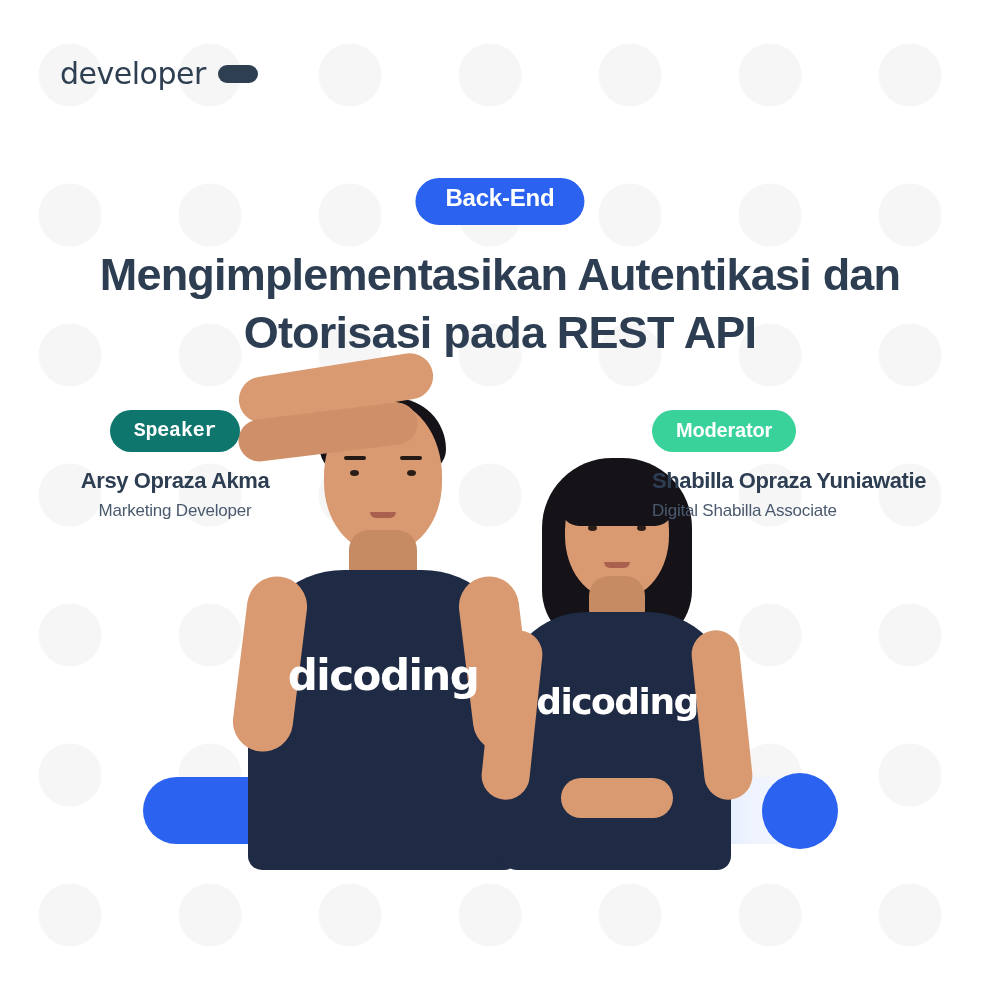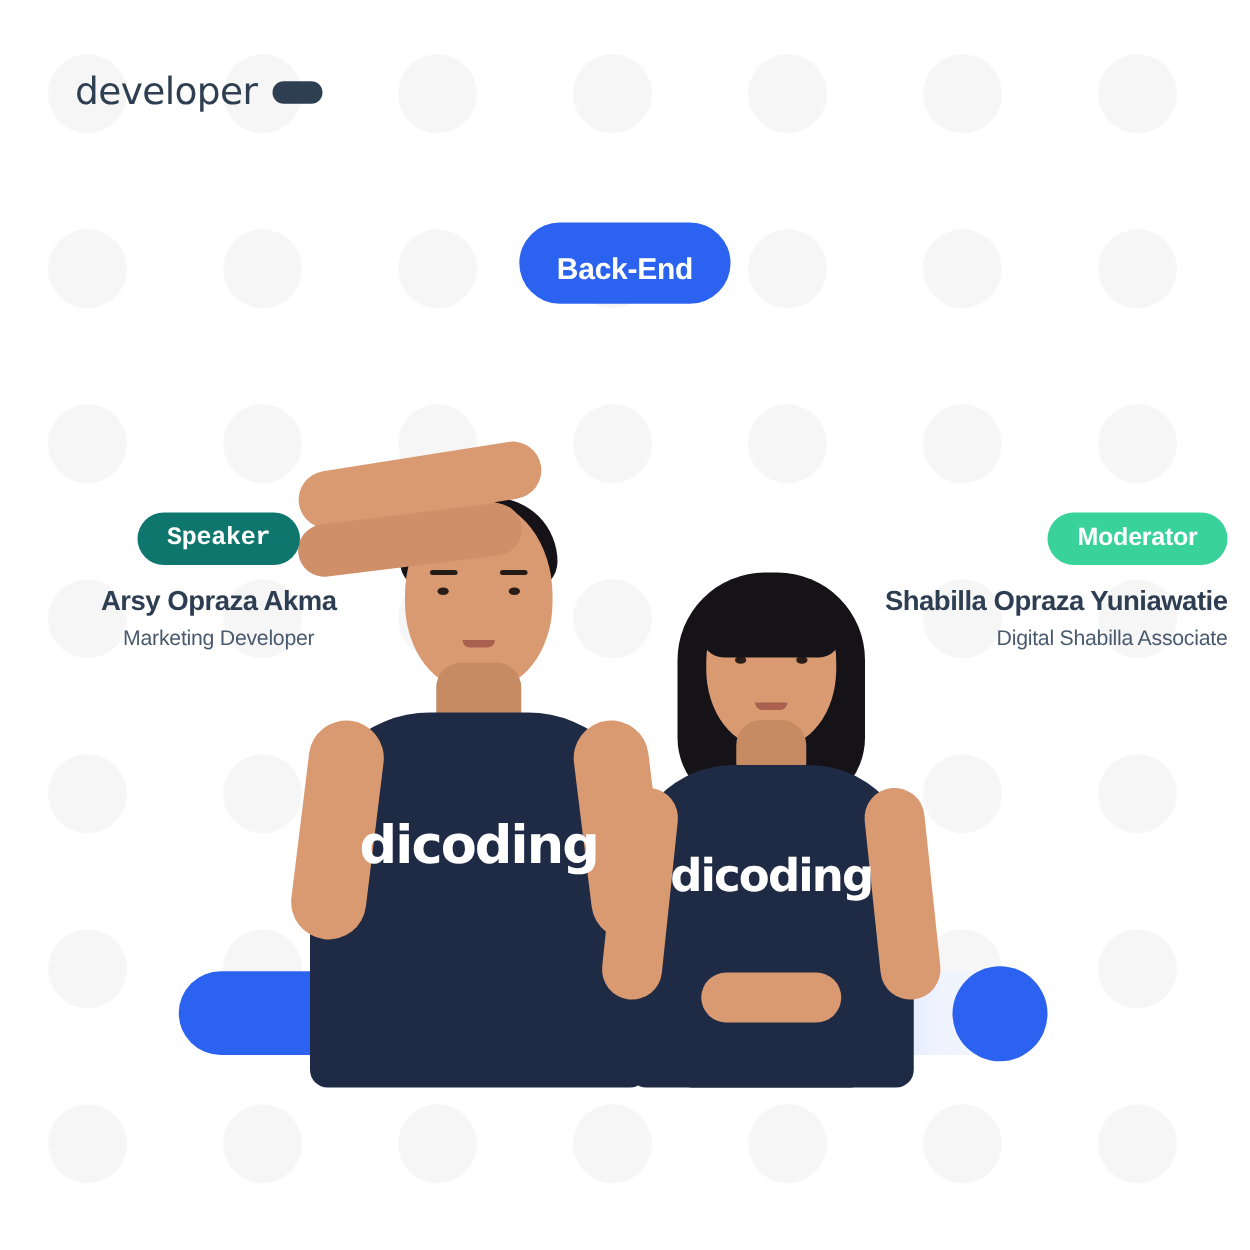--- a/index.html
+++ b/index.html
@@ -38,21 +38,21 @@
   .logo-pill{background:#2f3f52;border-radius:999px;}
   .logo-pill.small{width:40px;height:18px;}
   .logo-pill.large{width:72px;height:20px;}
 
   
   #category-badge{
     position:absolute;left:50%;transform:translateX(-50%);
     top:178px;
     background:#2b63f0;color:#ffffff;
     border-radius:999px;
-    padding:24px 30px 13px;
+    padding:6px 30px 13px;
     font-size:24px;font-weight:bold;letter-spacing:-0.2px;
     z-index:40;white-space:nowrap;
   }
 
   
   #session-title{
     position:absolute;left:50px;right:50px;top:246px;
     text-align:center;color:#2e3e52;
     font-size:45px;font-weight:bold;line-height:1.28;
     letter-spacing:-0.8px;
@@ -158,21 +158,21 @@
   }
   #bottom-circle{
     position:absolute;left:762px;top:773px;
     width:76px;height:76px;border-radius:50%;
     background:#2b63f0;z-index:30;
   }
 
   
   .person-card{position:absolute;z-index:40;}
   #speaker-card{left:30px;top:410px;width:290px;text-align:center;}
-  #moderator-card{right:18px;top:410px;width:330px;text-align:right;}
+  #moderator-card{right:18px;top:410px;width:330px;text-align:left;}
 
   .role-badge{
     display:inline-block;color:#ffffff;font-weight:bold;
     border-radius:999px;padding:9px 24px 10px;font-size:20px;
     letter-spacing:-0.2px;
   }
   #speaker-badge{background:#0f766e;font-family:Liberation Mono, monospace;}
   #moderator-badge{background:#3ad29b;}
 
   .person-name{
@@ -195,20 +195,21 @@
 
   <div id="logo">
     <div class="logo-row r1">
       <span class="logo-word">developer</span>
       <span class="logo-pill small"></span>
     </div>
   </div>
 
   <div id="category-badge">Back-End</div>
 
+  <div id="session-title">Mengimplementasikan Autentikasi dan Otorisasi pada REST API</div>
 
   <div id="bottom-bar"></div>
 
   <div id="people">
 
     <div class="person" id="person-speaker">
       <div class="hair"></div>
       <div class="head">
         <div class="brow" style="left:20px;top:56px;"></div>
         <div class="brow" style="right:20px;top:56px;"></div>

